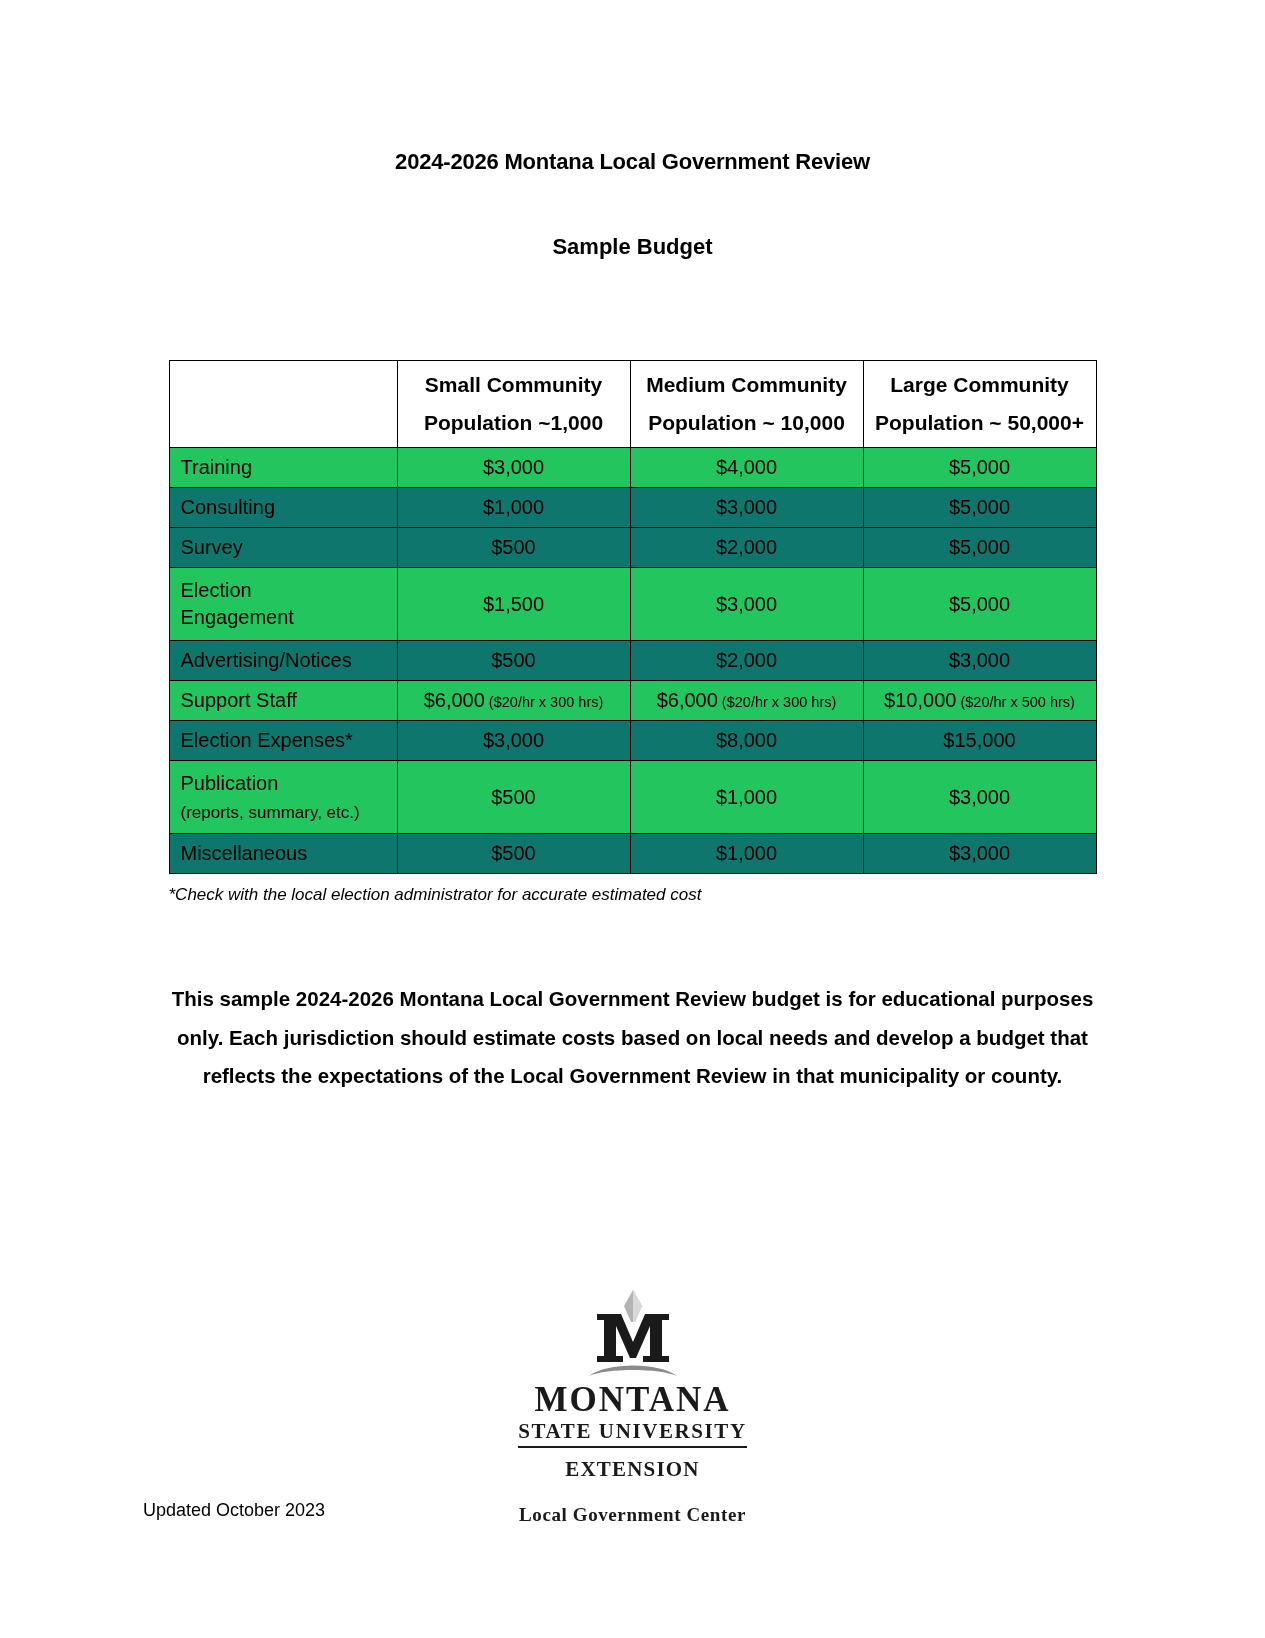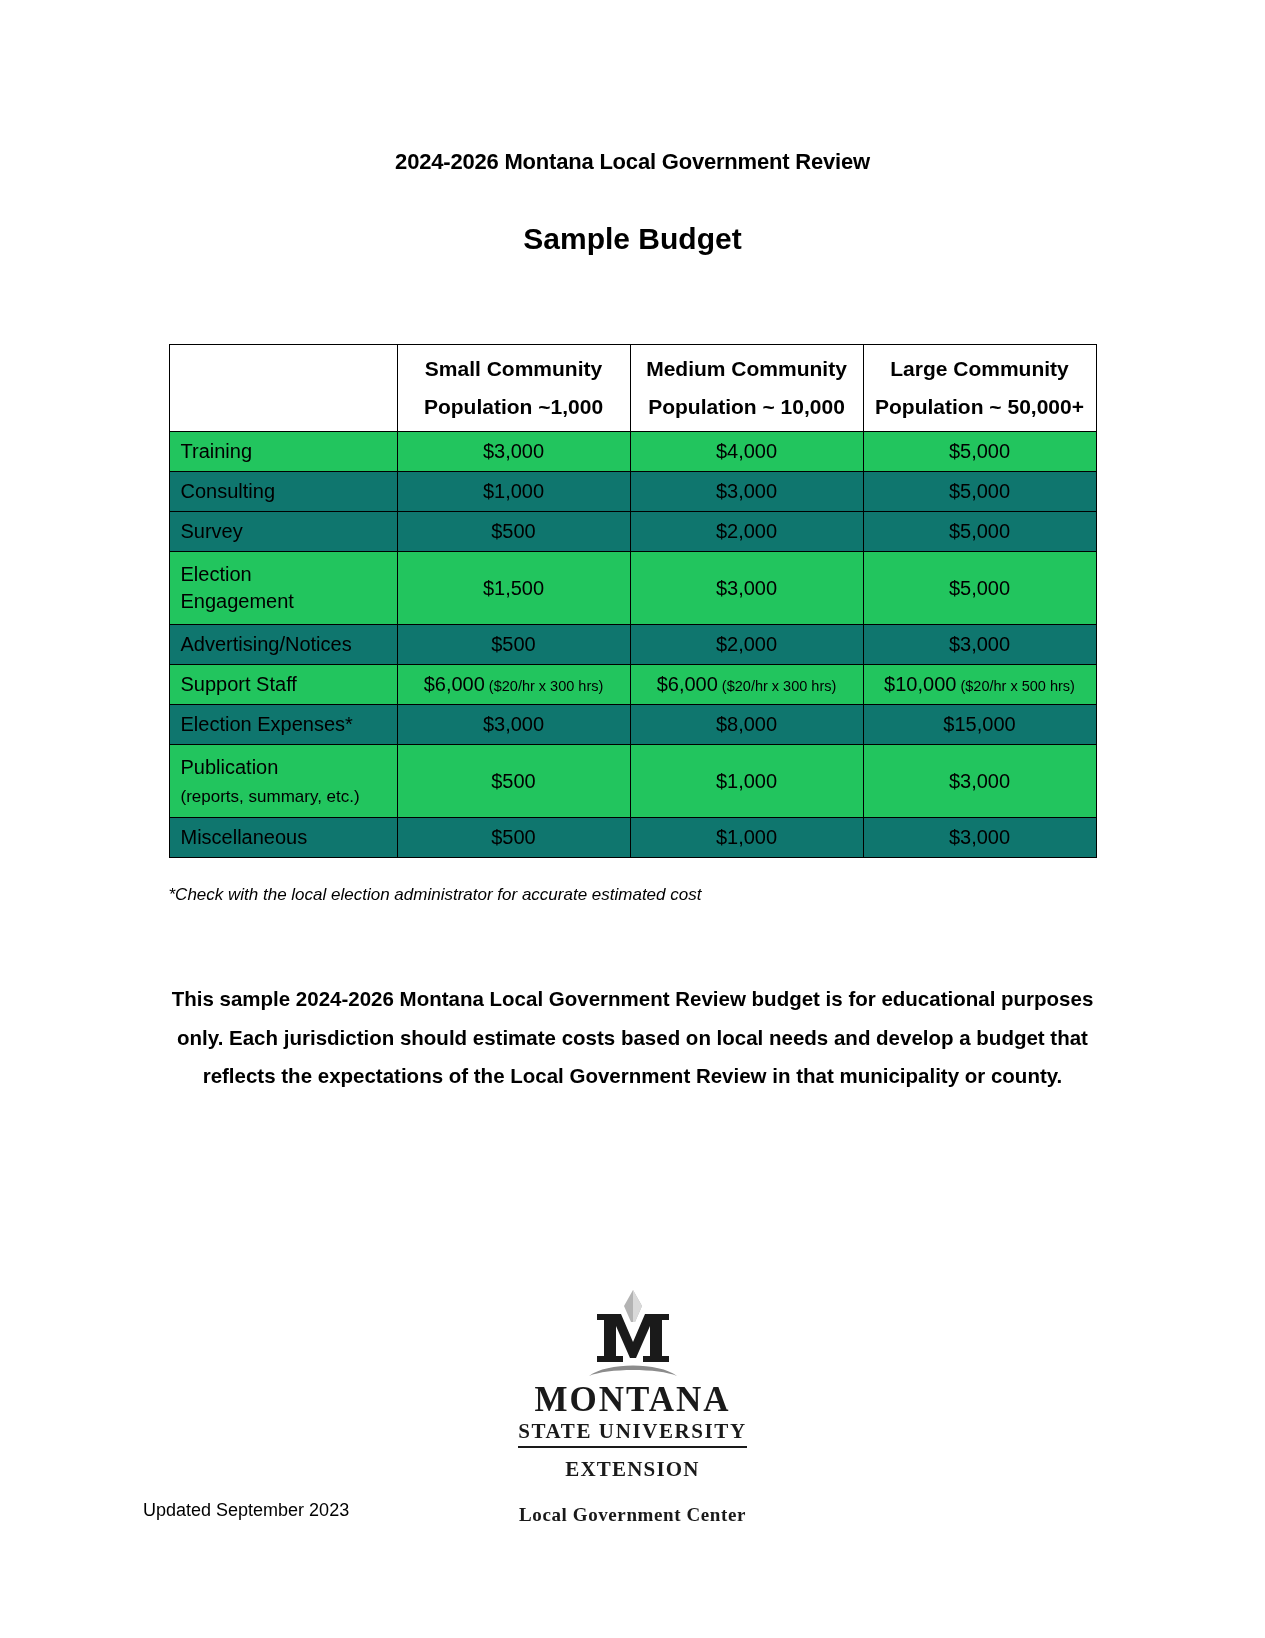--- a/index.html
+++ b/index.html
@@ -29,23 +29,23 @@
     text-align: center;
   }
   .doc-title {
     font-size: 22px;
     font-weight: bold;
     letter-spacing: -0.2px;
     line-height: 1.25;
     margin: 0;
   }
   .doc-subtitle {
-    font-size: 30px;
-    font-weight: bold;
-    margin: 4px;
+    font-size: 22px;
+    font-weight: bold;
+    margin: 17px;
     padding-top: 40px;
     line-height: 1.25;
   }
 
   
   .table-wrap {
     margin: 0 auto;
     padding-top: 83px;
     width: 928px;
   }
@@ -107,21 +107,21 @@
     color: #ffffff;
     font-weight: bold;
     height: 38px;
   }
   tr.total td.rowlabel { text-align: left; padding-left: 11px; }
   tr.total td.amount { text-align: center; }
 
   .footnote {
     width: 928px;
     margin: 0 auto;
-    padding-top: 27px;
+    padding-top: 11px;
     font-size: 17px;
     font-style: italic;
     text-align: left;
   }
 
   
   .body-para {
     width: 928px;
     margin: 0 auto;
     padding-top: 75px;
@@ -314,15 +314,15 @@
         <path d="M24 26 L24 32 L31 32 L31 68 L24 68 L24 74 L50 74 L50 68 L43 68 L43 38 L57 70 L63 70 L77 38 L77 68 L70 68 L70 74 L96 74 L96 68 L89 68 L89 32 L96 32 L96 26 L72 26 L60 54 L48 26 Z" fill="#1a1a1a"></path>
         <path d="M16 88 C34 74, 86 74, 104 88 C86 80, 34 80, 16 88 Z" fill="#8c8c8c"></path>
       </svg>
     </div>
     <div class="msu-word msu-montana">MONTANA</div>
     <div class="msu-word msu-state">STATE UNIVERSITY</div>
     <div class="msu-ext">EXTENSION</div>
     <div class="msu-lgc">Local Government Center</div>
   </div>
 
-  <div class="updated">Updated September 2023</div>
+  <div class="updated">Updated October 2023</div>
 
 </div>
 
 </body></html>

